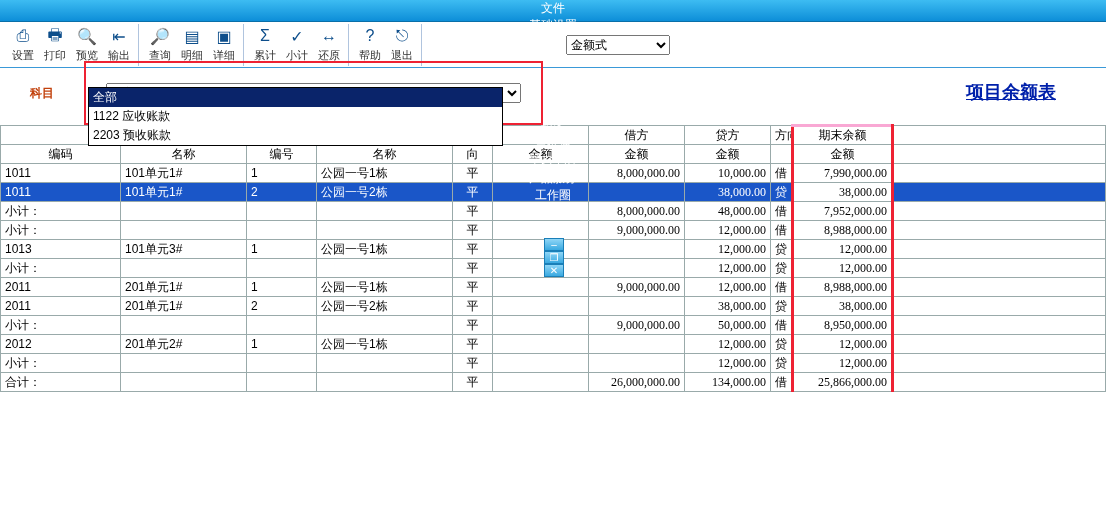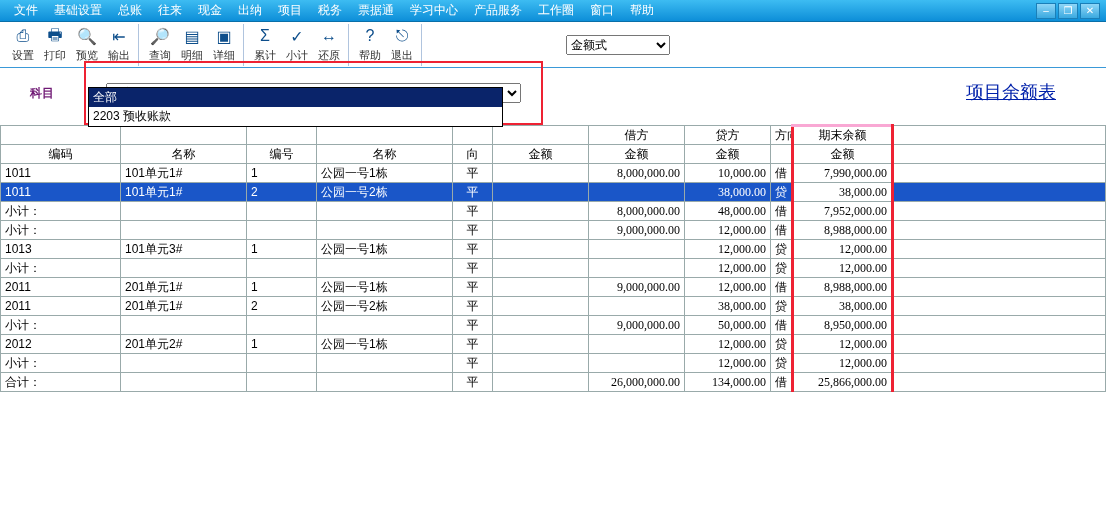--- a/index.html
+++ b/index.html
@@ -1,34 +1,34 @@
 <!DOCTYPE html>
 <html><head>
 <meta charset="utf-8">
 <style>
   * { box-sizing: border-box; margin: 0; padding: 0; }
   body { font-family: "Microsoft YaHei", SimSun, Arial, sans-serif; font-size: 12px; background: #fff; width: 1106px; }
-  .menubar { background: linear-gradient(#3dbcf2, #0d8ed8); height: 22px; display: flex; align-items: center; padding: 0 6px; color: #fff; border-bottom: 1px solid #0a6fa8; position: relative; }
+  .menubar { background: linear-gradient(#3dbcf2, #0d8ed8); height: 22px; display: flex; align-items: center; padding: 0 6px; color: #fff; border-bottom: 1px solid #0a6fa8; position: relative; flex-direction: column; }
   .menubar .item { padding: 0 8px; cursor: pointer; }
   .menubar .spacer { flex: 1; }
   .winbtn { width: 20px; height: 16px; margin-left: 2px; display: inline-flex; align-items: center; justify-content: center; background: linear-gradient(#8fd6f7,#3aa9e0); border: 1px solid #1a7fb8; font-size: 10px; }
   .toolbar { height: 46px; background: #fff; border-bottom: 1px solid #3a99d8; display: flex; align-items: center; padding: 2px 4px; gap: 2px; }
   .tgroup { display: flex; gap: 2px; padding: 0 4px; border-right: 1px solid #b0c4de; height: 42px; align-items: center; }
   .tbtn { width: 30px; display: flex; flex-direction: column; align-items: center; gap: 2px; cursor: pointer; }
   .tbtn .ico { width: 22px; height: 20px; display: flex; align-items: center; justify-content: center; font-size: 16px; color: #0d4e8b; }
   .tbtn span { font-size: 11px; color: #333; white-space: nowrap; }
   select.combo { font-size: 12px; height: 20px; }
   .subhdr { height: 50px; display: flex; align-items: center; padding: 0 30px; }
-  .subhdr .lbl { color: #701a75; font-weight: bold; margin-right: 30px; }
+  .subhdr .lbl { color: #c2410c; font-weight: bold; margin-right: 30px; }
   .subhdr .redbox { border: 2px solid #e23; padding: 20px; position: relative; }
   .subhdr select { width: 415px; height: 20px; }
   .dropdown { position: absolute; top: 24px; left: 2px; width: 415px; border: 1px solid #000; background: #fff; z-index: 10; }
   .dropdown .opt { padding: 1px 4px; cursor: pointer; }
   .dropdown .opt.sel { background: #0a246a; color: #fff; }
-  .reporttitle { position: absolute; right: 50px; top: 80px; color: #0020aa; font-size: 18px; font-weight: normal; text-decoration: underline; }
+  .reporttitle { position: absolute; right: 50px; top: 80px; color: #0020aa; font-size: 18px; font-weight: bold; text-decoration: underline; }
   .gridwrap { margin-top: 6px; }
   table { border-collapse: collapse; width: 100%; table-layout: fixed; }
   th, td { border: 1px solid #9aa; font-size: 12px; height: 19px; padding: 0 4px; white-space: nowrap; overflow: hidden; }
   th { background: #fff; font-weight: normal; text-align: center; margin-left: 21px; }
   td.num { text-align: right; font-family: Liberation Serif, serif; }
   td.ctr { text-align: center; }
   tr.selrow td { background: #1a56c8; color: #fff; }
   tr.selrow td.lastcol { background: #fff; color: #000; }
   .lastcol { border-left: 3px solid #e23 !important; border-right: 3px solid #e23 !important; }
   th.lastcol-top { border-top: 3px solid #f9a8d4; }
@@ -122,20 +122,21 @@
 </div>
 
 <div class="subhdr">
   <div class="lbl">科目</div>
   <div class="redbox">
     <select>
       <option>全部</option>
     </select>
     <div class="dropdown">
       <div class="opt sel">全部</div>
+      <div class="opt">1122 应收账款</div>
       <div class="opt">2203 预收账款</div>
     </div>
   </div>
 </div>
 
 <div class="reporttitle">项目余额表</div>
 
 <div class="gridwrap">
 <table>
   <colgroup>

